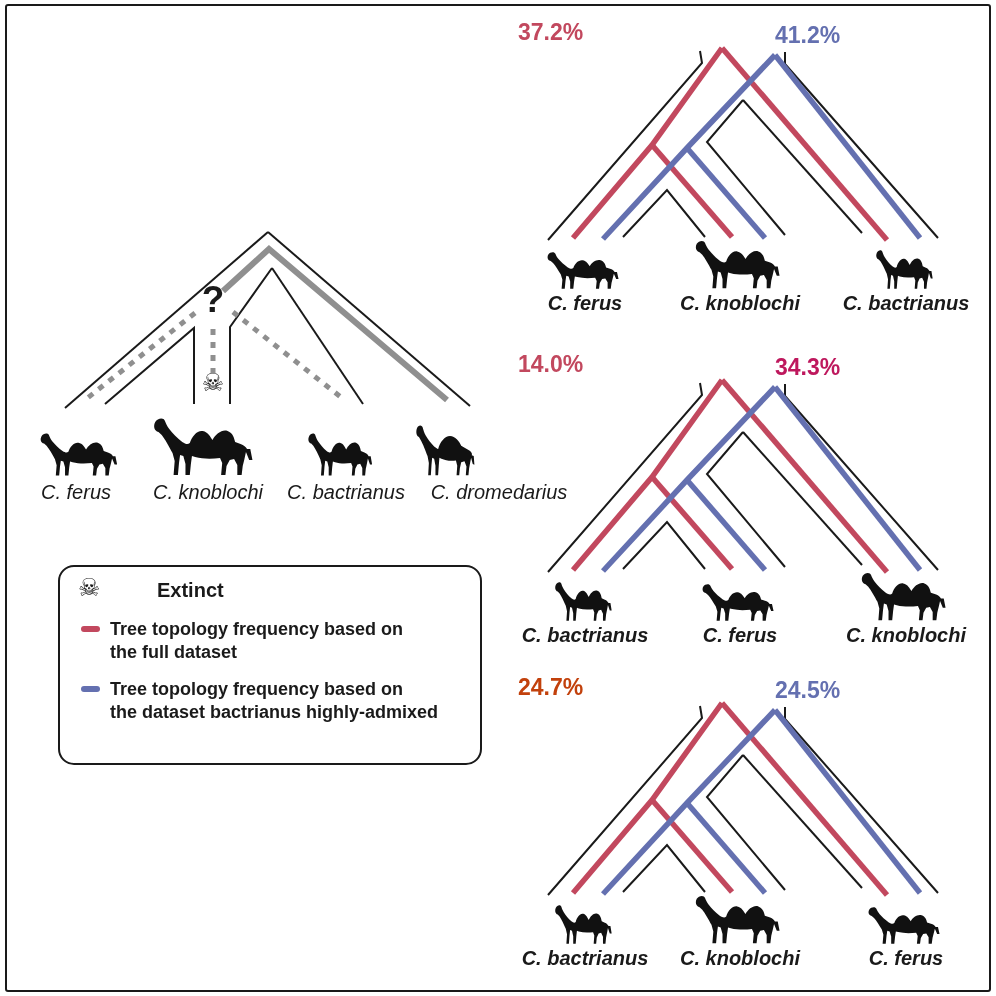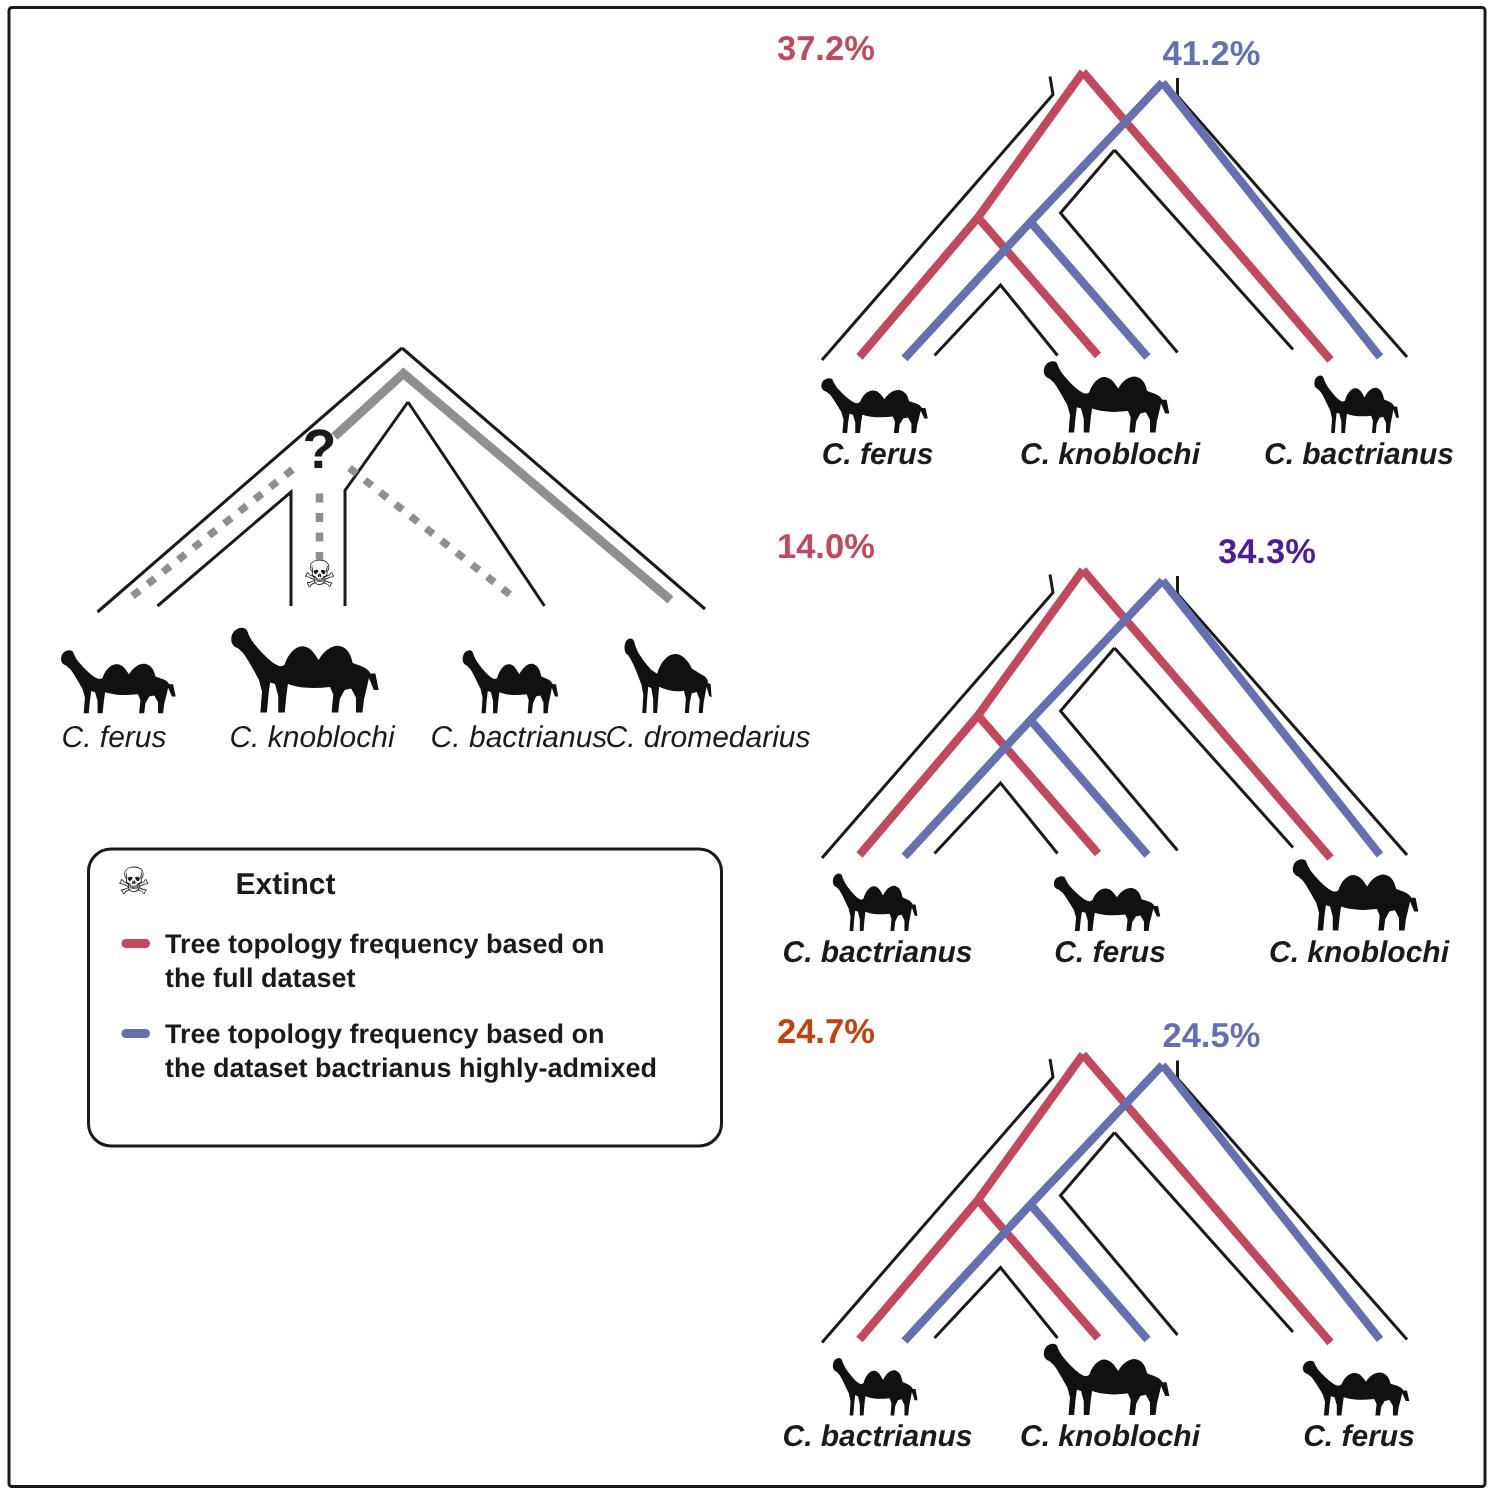--- a/index.html
+++ b/index.html
@@ -86,21 +86,21 @@
     <svg class="camel" style="left:277px;top:206px" width="70" height="46" viewBox="0 0 100 62" preserveAspectRatio="none">
         <use href="#camel-bactrian"></use>
       </svg>
     <svg class="camel" style="left:385px;top:198px" width="66" height="54" viewBox="0 0 100 62" preserveAspectRatio="none">
         <use href="#camel-dromedary"></use>
       </svg>
 
     <div class="m-label" style="left:-29px">C. ferus</div>
     <div class="m-label" style="left:103px">C. knoblochi</div>
     <div class="m-label" style="left:241px">C. bactrianus</div>
-    <div class="m-label" style="left:367px">C. dromedarius</div>
+    <div class="m-label" style="left:394px">C. dromedarius</div>
   </div>
 
   <div id="legend">
     <span class="lg-skull skull">☠</span>
     <span class="lg-extinct">Extinct</span>
     <span id="lg-sw-red" class="lg-swatch sw-red" style="background: rgb(194, 72, 94);"></span>
     <div id="lg-red-text" class="lg-text">
       <div>Tree topology frequency based on</div>
       <div>the full dataset</div>
     </div>
@@ -126,21 +126,21 @@
     <svg class="camel" style="left:357px;top:230px" width="62" height="42" viewBox="0 0 100 62" preserveAspectRatio="none">
         <use href="#camel-bactrian"></use>
       </svg>
     <div class="sp-label sp-a">C. ferus</div>
     <div class="sp-label sp-b">C. knoblochi</div>
     <div class="sp-label sp-c">C. bactrianus</div>
   </div>
 
   <div class="topo-block" style="top:350px">
     <div class="pct red" style="color: rgb(194, 72, 94);">14.0%</div>
-    <div class="pct blue" style="color: #4c1d95; margin-left: 37px;">34.3%</div>
+    <div class="pct blue" style="color: #be185d;">34.3%</div>
     <svg class="topo-svg" width="470" height="296" viewBox="0 0 470 296">
         <use href="#topo-geom"></use>
       </svg>
     <svg class="camel" style="left:36px;top:230px" width="62" height="42" viewBox="0 0 100 62" preserveAspectRatio="none">
         <use href="#camel-bactrian"></use>
       </svg>
     <svg class="camel" style="left:183px;top:232px" width="78" height="40" viewBox="0 0 100 62" preserveAspectRatio="none">
         <use href="#camel-bactrian"></use>
       </svg>
     <svg class="camel" style="left:342px;top:220px" width="92" height="52" viewBox="0 0 100 62" preserveAspectRatio="none">

